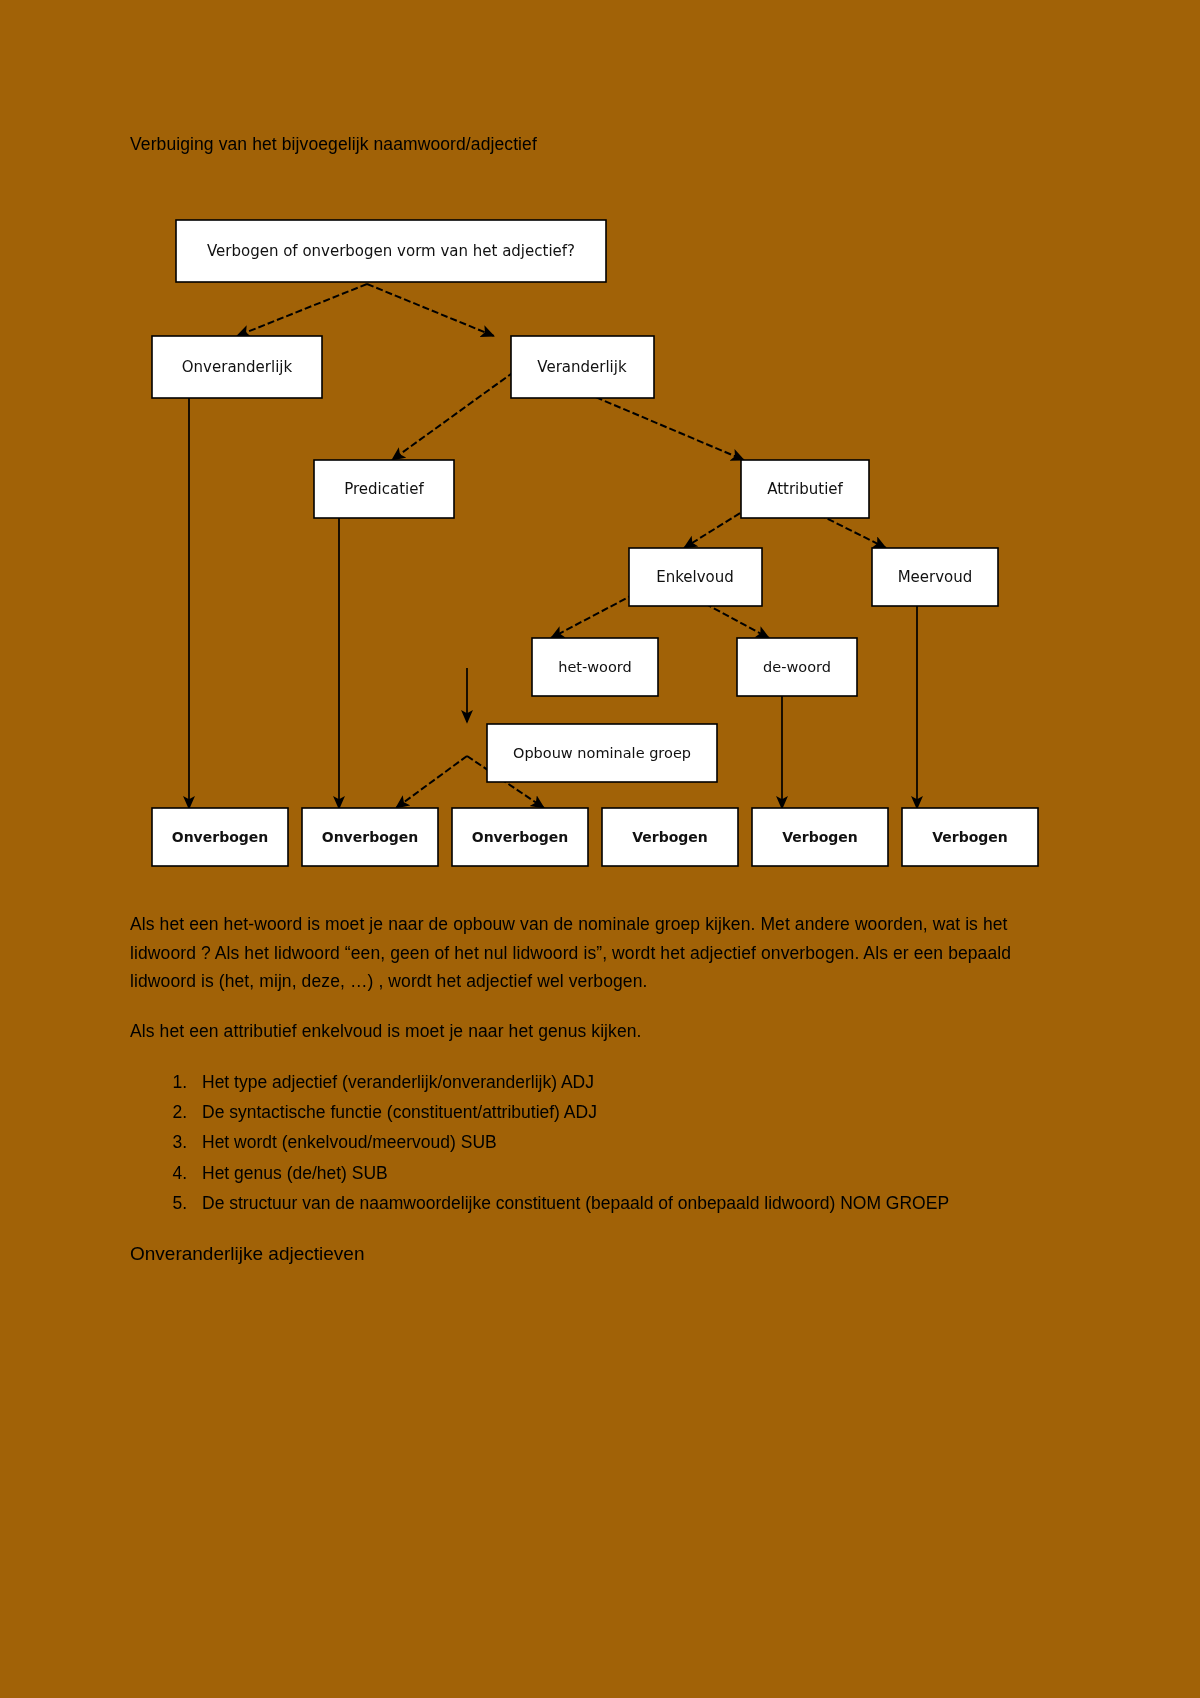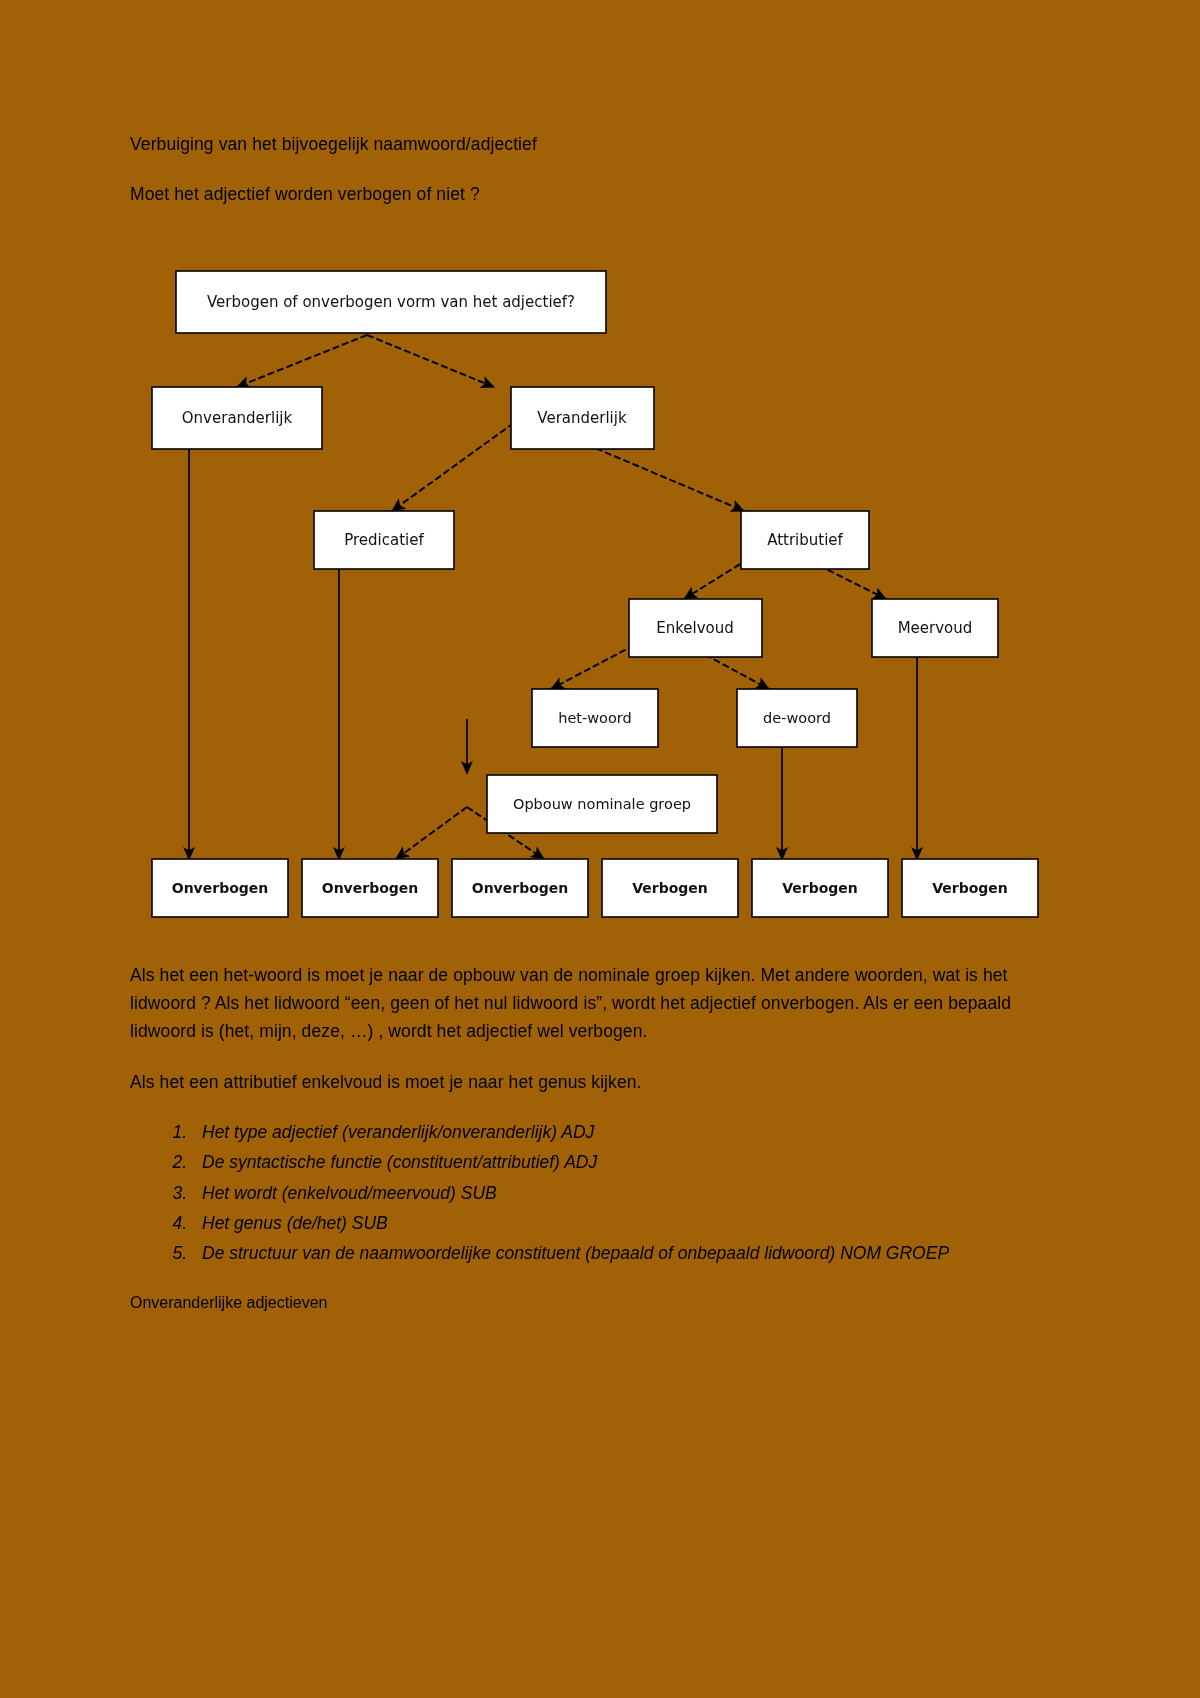--- a/index.html
+++ b/index.html
@@ -71,40 +71,38 @@
     stroke: #000000;
     stroke-width: 2.0;
     fill: none;
     stroke-dasharray: 7 3;
   }
   ol.factors {
     margin: 4px 0 22px 0;
     padding-left: 62px;
     font-size: 17.5px;
     line-height: 1.62;
-    font-style: italic;
   }
   ol.factors li {
     margin-bottom: 2px;
     padding-left: 10px;
   }
   .tail-para {
-    font-size: 16px;
+    font-size: 19px;
     line-height: 1.62;
     margin: 13px 0 22px 0;
   }
 </style>
 </head>
 <body>
 
 <div class="page">
   <div class="content">
 
     <p class="para">Verbuiging van het bijvoegelijk naamwoord/adjectief</p>
-    <p class="para">Moet het adjectief worden verbogen of niet ?</p>
 
     <div class="diagram-wrap">
       <svg class="flow" width="940" height="690" viewBox="0 0 940 690" xmlns="http://www.w3.org/2000/svg">
         <defs>
           <marker id="arrow" markerWidth="9" markerHeight="9" refX="6.5" refY="3.2" orient="auto" markerUnits="strokeWidth">
             <path d="M0,0 L7,3.2 L0,6.4 L1.6,3.2 z" fill="#000"></path>
           </marker>
           <marker id="arrow2" markerWidth="10" markerHeight="10" refX="7" refY="3.5" orient="auto" markerUnits="strokeWidth">
             <path d="M0,0 L8,3.5 L0,7 L1.8,3.5 z" fill="#000"></path>
           </marker>

